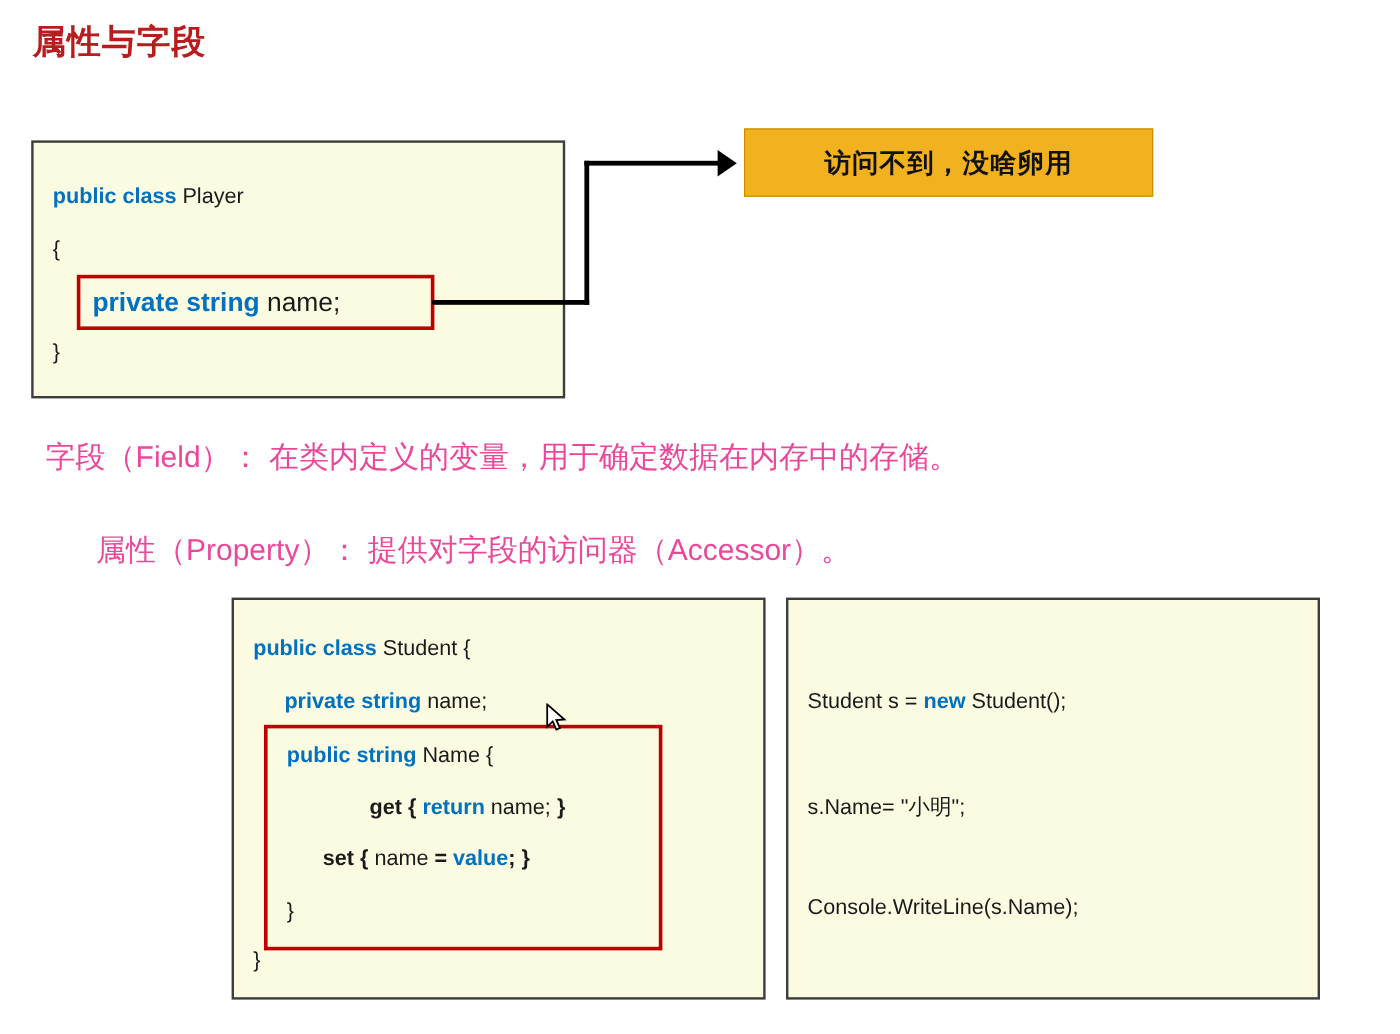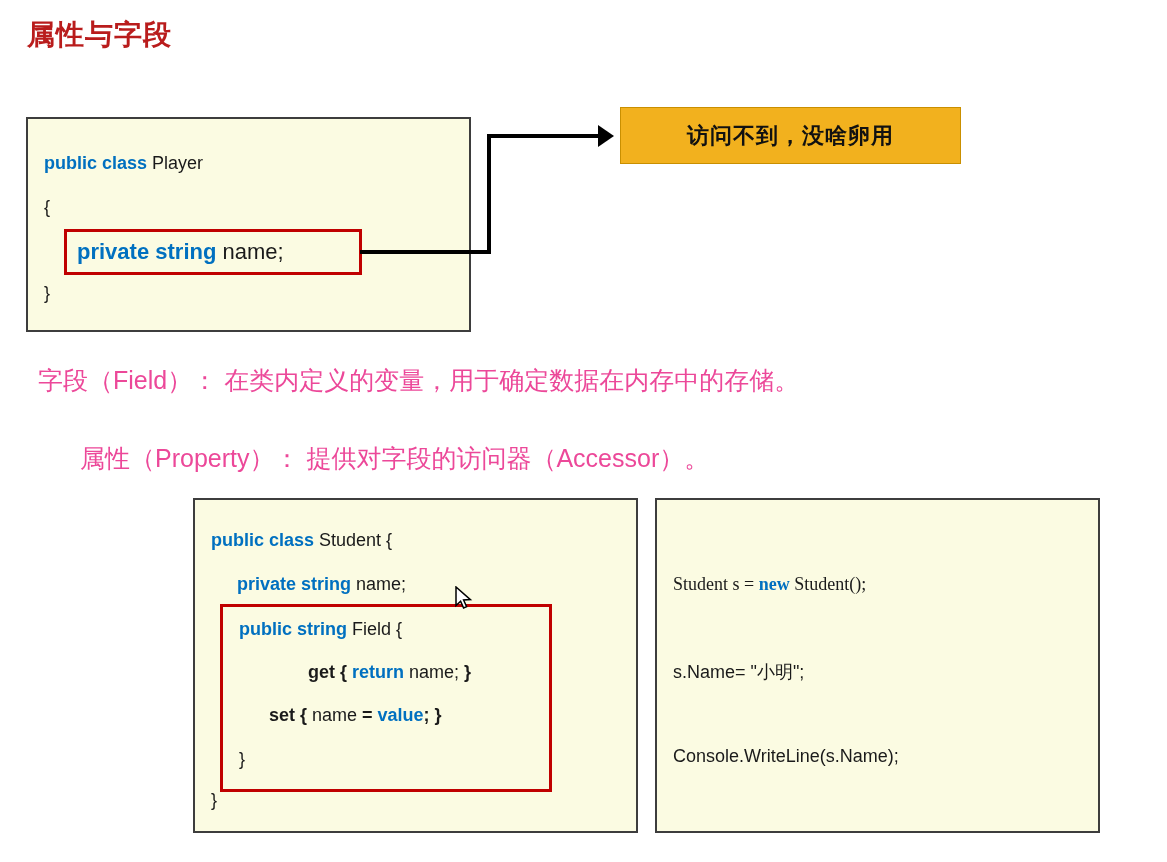--- a/index.html
+++ b/index.html
@@ -58,31 +58,31 @@
   </div>
 
   <div class="bodyline" style="left:38px; top:364px;">字段（Field）： 在类内定义的变量，用于确定数据在内存中的存储。</div>
   <div class="bodyline" style="left:48px; top:442px;margin-left:32px;">属性（Property）： 提供对字段的访问器（Accessor）。</div>
 
   <div class="codebox student">
     <div class="cl" style="left:16px; top:30px;"><span class="kw">public class</span><span> Student {</span></div>
     <div class="cl" style="left:42px; top:74px;"><span class="kw">private string</span><span> name;</span></div>
 
     <div class="redframe student-red">
-      <div class="cl" style="left:16px; top:12px;"><span class="kw">public string</span><span> Field {</span></div>
+      <div class="cl" style="left:16px; top:12px;"><span class="kw">public string</span><span> Name {</span></div>
       <div class="cl" style="left:46px; top:55px;margin-left:39px;"><span class="b">get { </span><span class="kw">return</span><span> name;</span><span class="b"> }</span></div>
       <div class="cl" style="left:46px; top:98px;"><span class="b">set { </span><span>name </span><span class="b">= </span><span class="kw">value</span><span class="b">; }</span></div>
       <div class="cl" style="left:16px; top:142px;">}</div>
     </div>
 
     <div class="cl" style="left:16px; top:290px;">}</div>
   </div>
 
   <div class="codebox usage">
-    <div class="cl" style="left:16px; top:74px;font-family:Liberation Serif, serif;"><span>Student s = </span><span class="kw">new</span><span> Student();</span></div>
+    <div class="cl" style="left:16px; top:74px;"><span>Student s = </span><span class="kw">new</span><span> Student();</span></div>
     <div class="cl" style="left:16px; top:160px;">s.Name= "小明";</div>
     <div class="cl" style="left:16px; top:246px;">Console.WriteLine(s.Name);</div>
   </div>
 
   <svg class="cursor" viewBox="0 0 20 24">
     <path d="M3,1 L3,19.5 L7.6,15.2 L10.6,22 L13.6,20.7 L10.6,14 L17.4,13.6 Z" fill="#ffffff" stroke="#000000" stroke-width="1.5"></path>
   </svg>
 
 </div>
 

